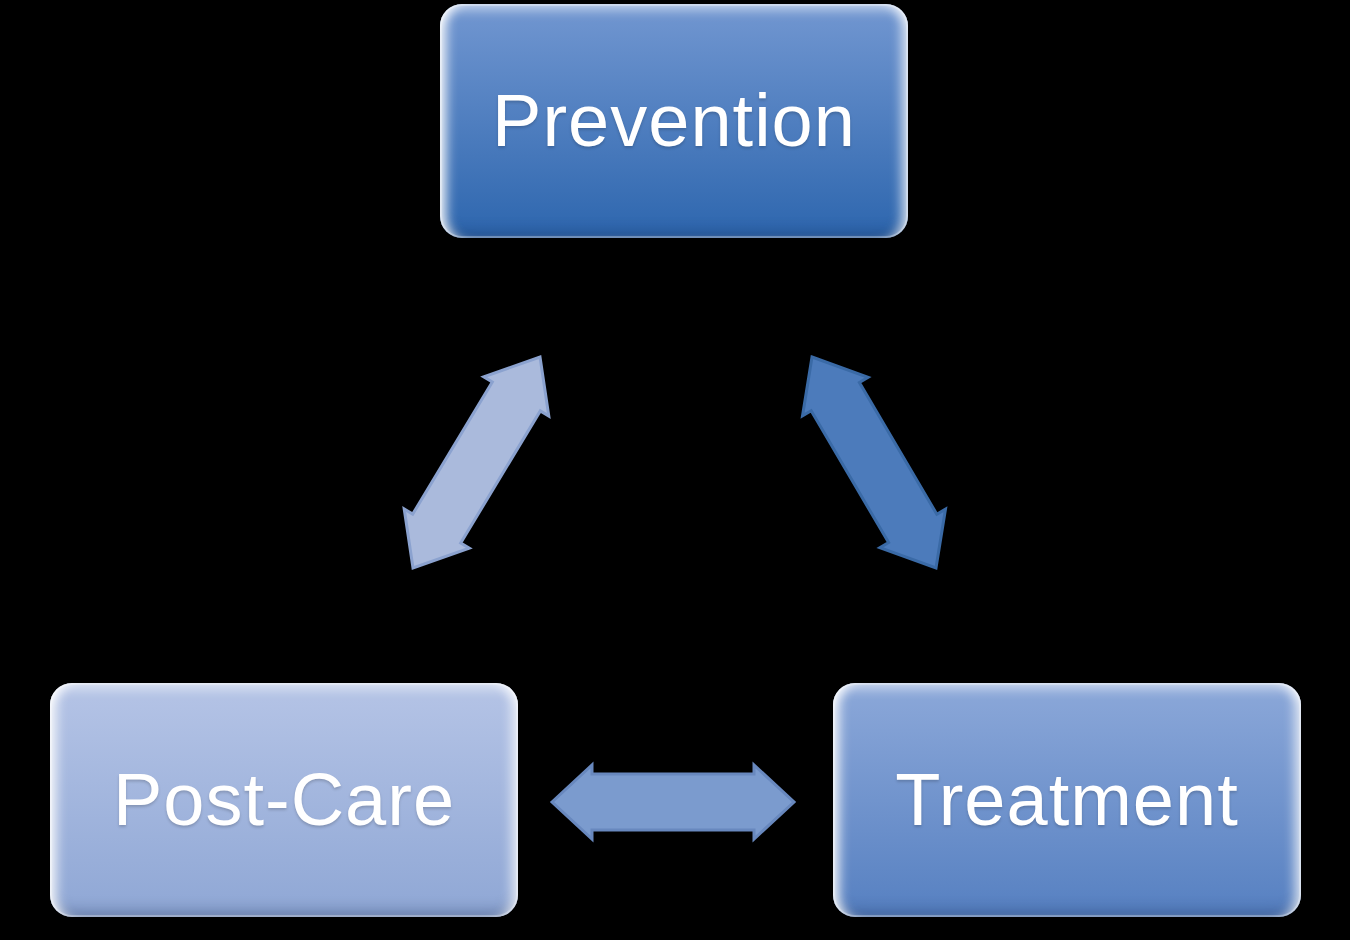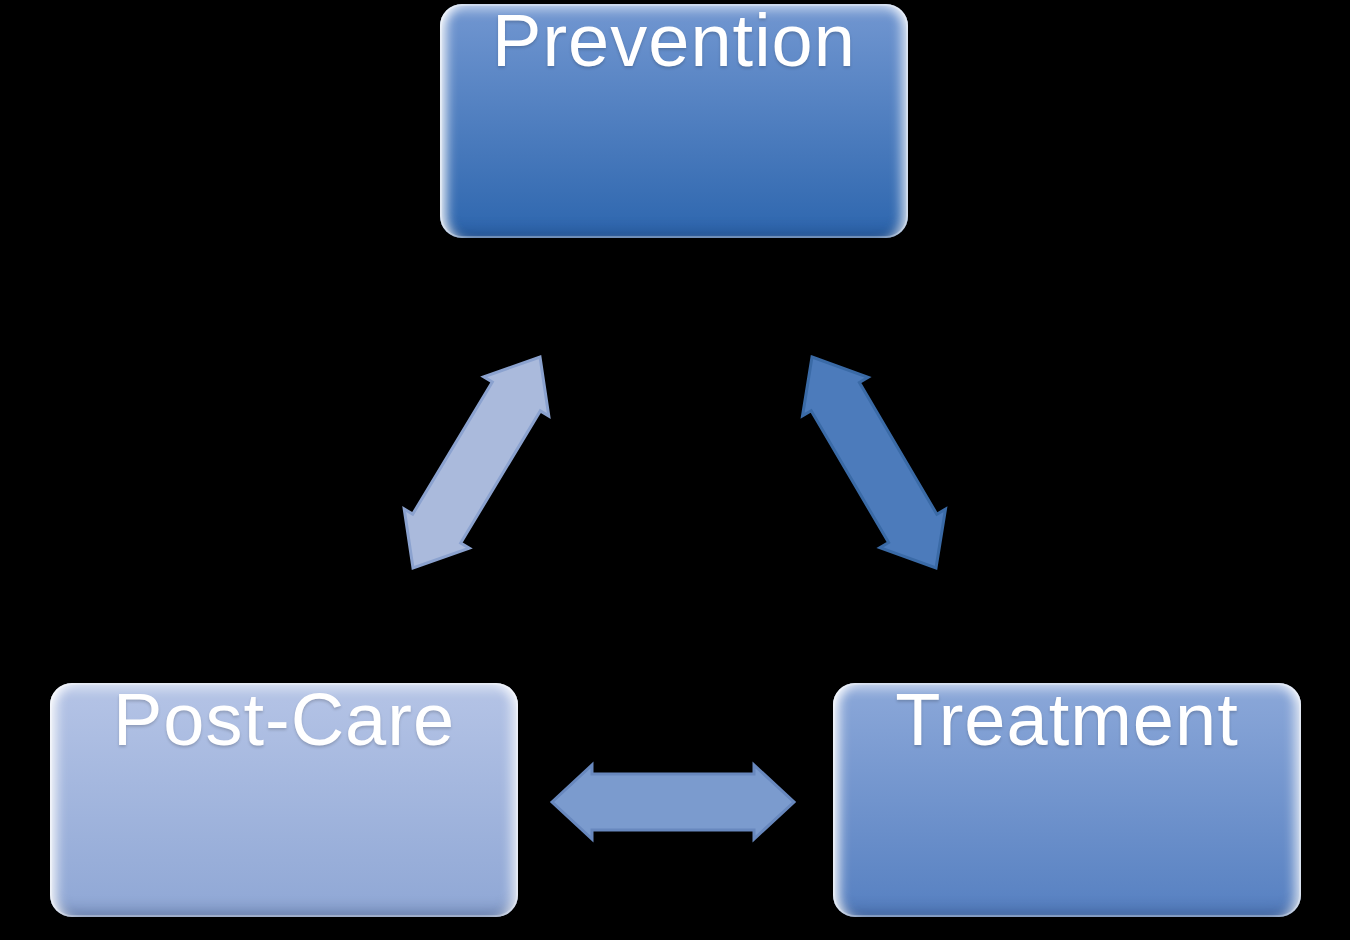--- a/index.html
+++ b/index.html
@@ -26,21 +26,21 @@
     width: 1350px;
     height: 940px;
     display: block;
   }
   .node {
     position: absolute;
     width: 468px;
     height: 234px;
     border-radius: 22px;
     display: flex;
-    align-items: flex-start;
+    align-items: center;
     justify-content: center;
     box-shadow:
       inset 0 0 0 2px rgba(255,255,255,0.28),
       inset 14px 0 12px -8px rgba(255,255,255,0.95),
       inset -14px 0 12px -8px rgba(255,255,255,0.80),
       inset 0 14px 12px -8px rgba(255,255,255,0.55),
       inset 0 -12px 16px -9px rgba(15,35,75,0.45),
       0 10px 16px rgba(0,0,0,0.65);
   }
   .node-top     { left: 440px; top: 4px;   }

